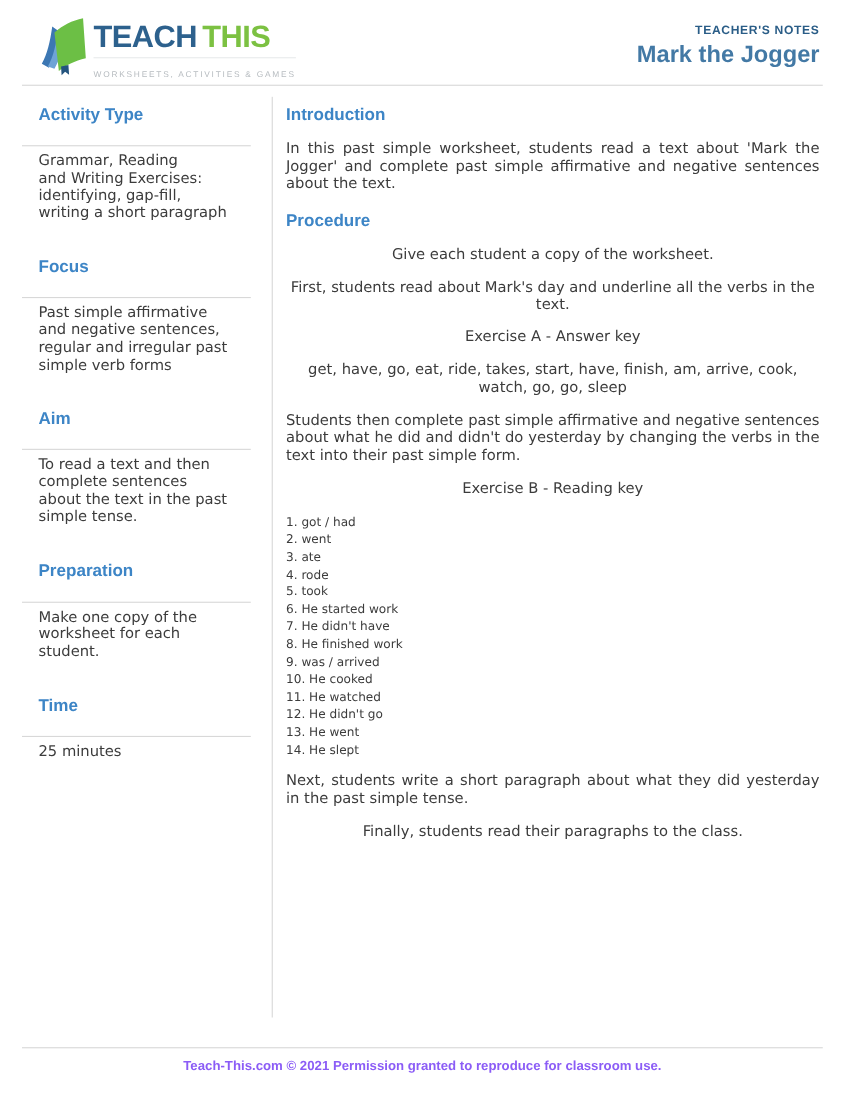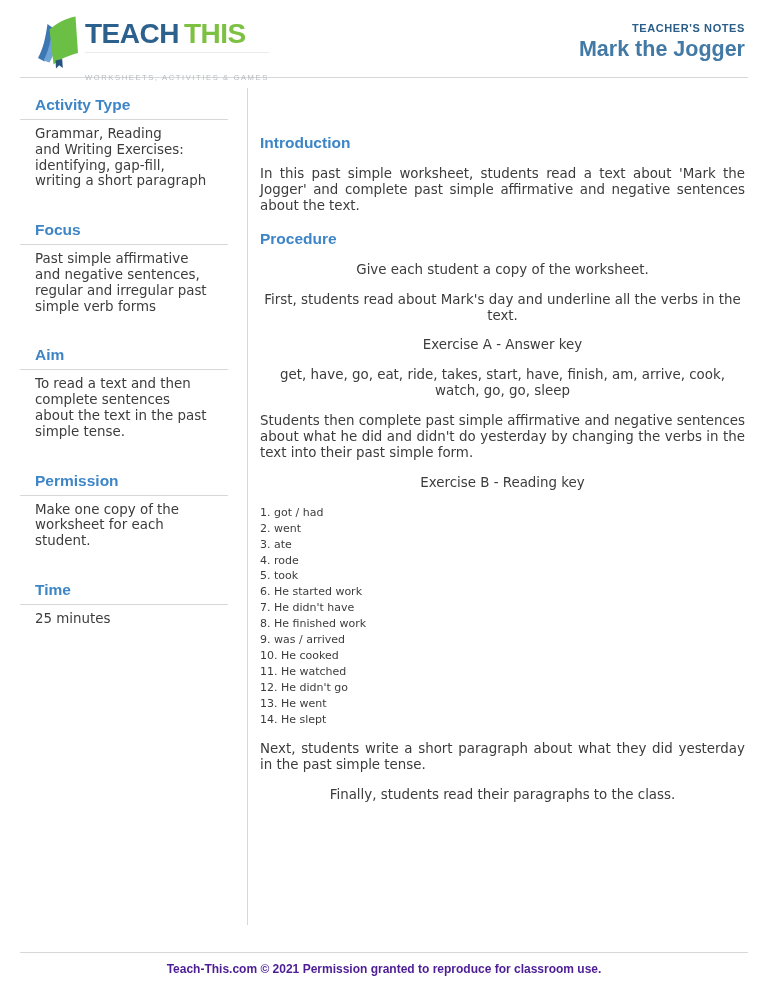--- a/index.html
+++ b/index.html
@@ -34,21 +34,21 @@
   }
   .logo-word-teach { color: #2d618d; }
   .logo-word-this { color: #7cc142; margin-left: 5px; }
   .logo-tagline {
     font-family: "Liberation Sans", sans-serif;
     font-size: 7.6px;
     letter-spacing: 1.6px;
     color: #b7bcc0;
     margin-top: 3px;
     border-top: 1px solid #e8eaeb;
-    padding-top: 20px;
+    padding-top: 10px;
     white-space: nowrap;
   }
   .header-right { text-align: right; padding-top: 9px; }
   .doc-type {
     font-family: "Liberation Sans", sans-serif;
     font-size: 11px;
     font-weight: 700;
     letter-spacing: 0.6px;
     color: #2a5d87;
   }
@@ -72,31 +72,31 @@
     padding: 10px 23px 0 20px;
   }
   .sidebar { width: 208px; flex: none; }
   .col-divider {
     width: 0;
     border-left: 1px solid #d8d8d8;
     margin-left: 19px;
     flex: none;
     height: 837px;
   }
-  .main { flex: 1; margin-left: 12px; margin-top: 38px; }
+  .main { flex: 1; margin-left: 12px; }
 
   
   .side-section { margin-top: 32px; }
   .side-section:first-child { margin-top: 8px; }
   .side-heading {
     font-family: "Liberation Sans", sans-serif;
     font-size: 15.5px;
     font-weight: 700;
     color: #3d85c6;
-    padding: 0 0 5px 15px;
+    padding: 0 0 18px 15px;
     border-bottom: 1px solid #d8d8d8;
   }
   .side-body {
     padding-left: 15px;
     margin-top: 6px;
     font-size: 13.4px;
     line-height: 15.8px;
     color: #3c3c3c;
   }
 
@@ -133,21 +133,21 @@
     bottom: 0;
     height: 42px;
     border-top: 1px solid #d8d8d8;
     text-align: center;
     padding-top: 9px;
   }
   .footer-text {
     font-family: "Liberation Sans", sans-serif;
     font-size: 12px;
     font-weight: 700;
-    color: #4c1d95;
+    color: #8b5cf6;
   }
 </style>
 </head>
 <body>
 
 <div class="page">
 
   <div class="header">
     <div class="logo">
       <svg class="logo-icon" viewBox="0 0 44 56">
@@ -198,21 +198,21 @@
         <div class="side-heading">Aim</div>
         <div class="side-body">
           <div>To read a text and then</div>
           <div>complete sentences</div>
           <div>about the text in the past</div>
           <div>simple tense.</div>
         </div>
       </div>
 
       <div class="side-section">
-        <div class="side-heading">Permission</div>
+        <div class="side-heading">Preparation</div>
         <div class="side-body">
           <div>Make one copy of the</div>
           <div>worksheet for each</div>
           <div>student.</div>
         </div>
       </div>
 
       <div class="side-section">
       </div>
 

